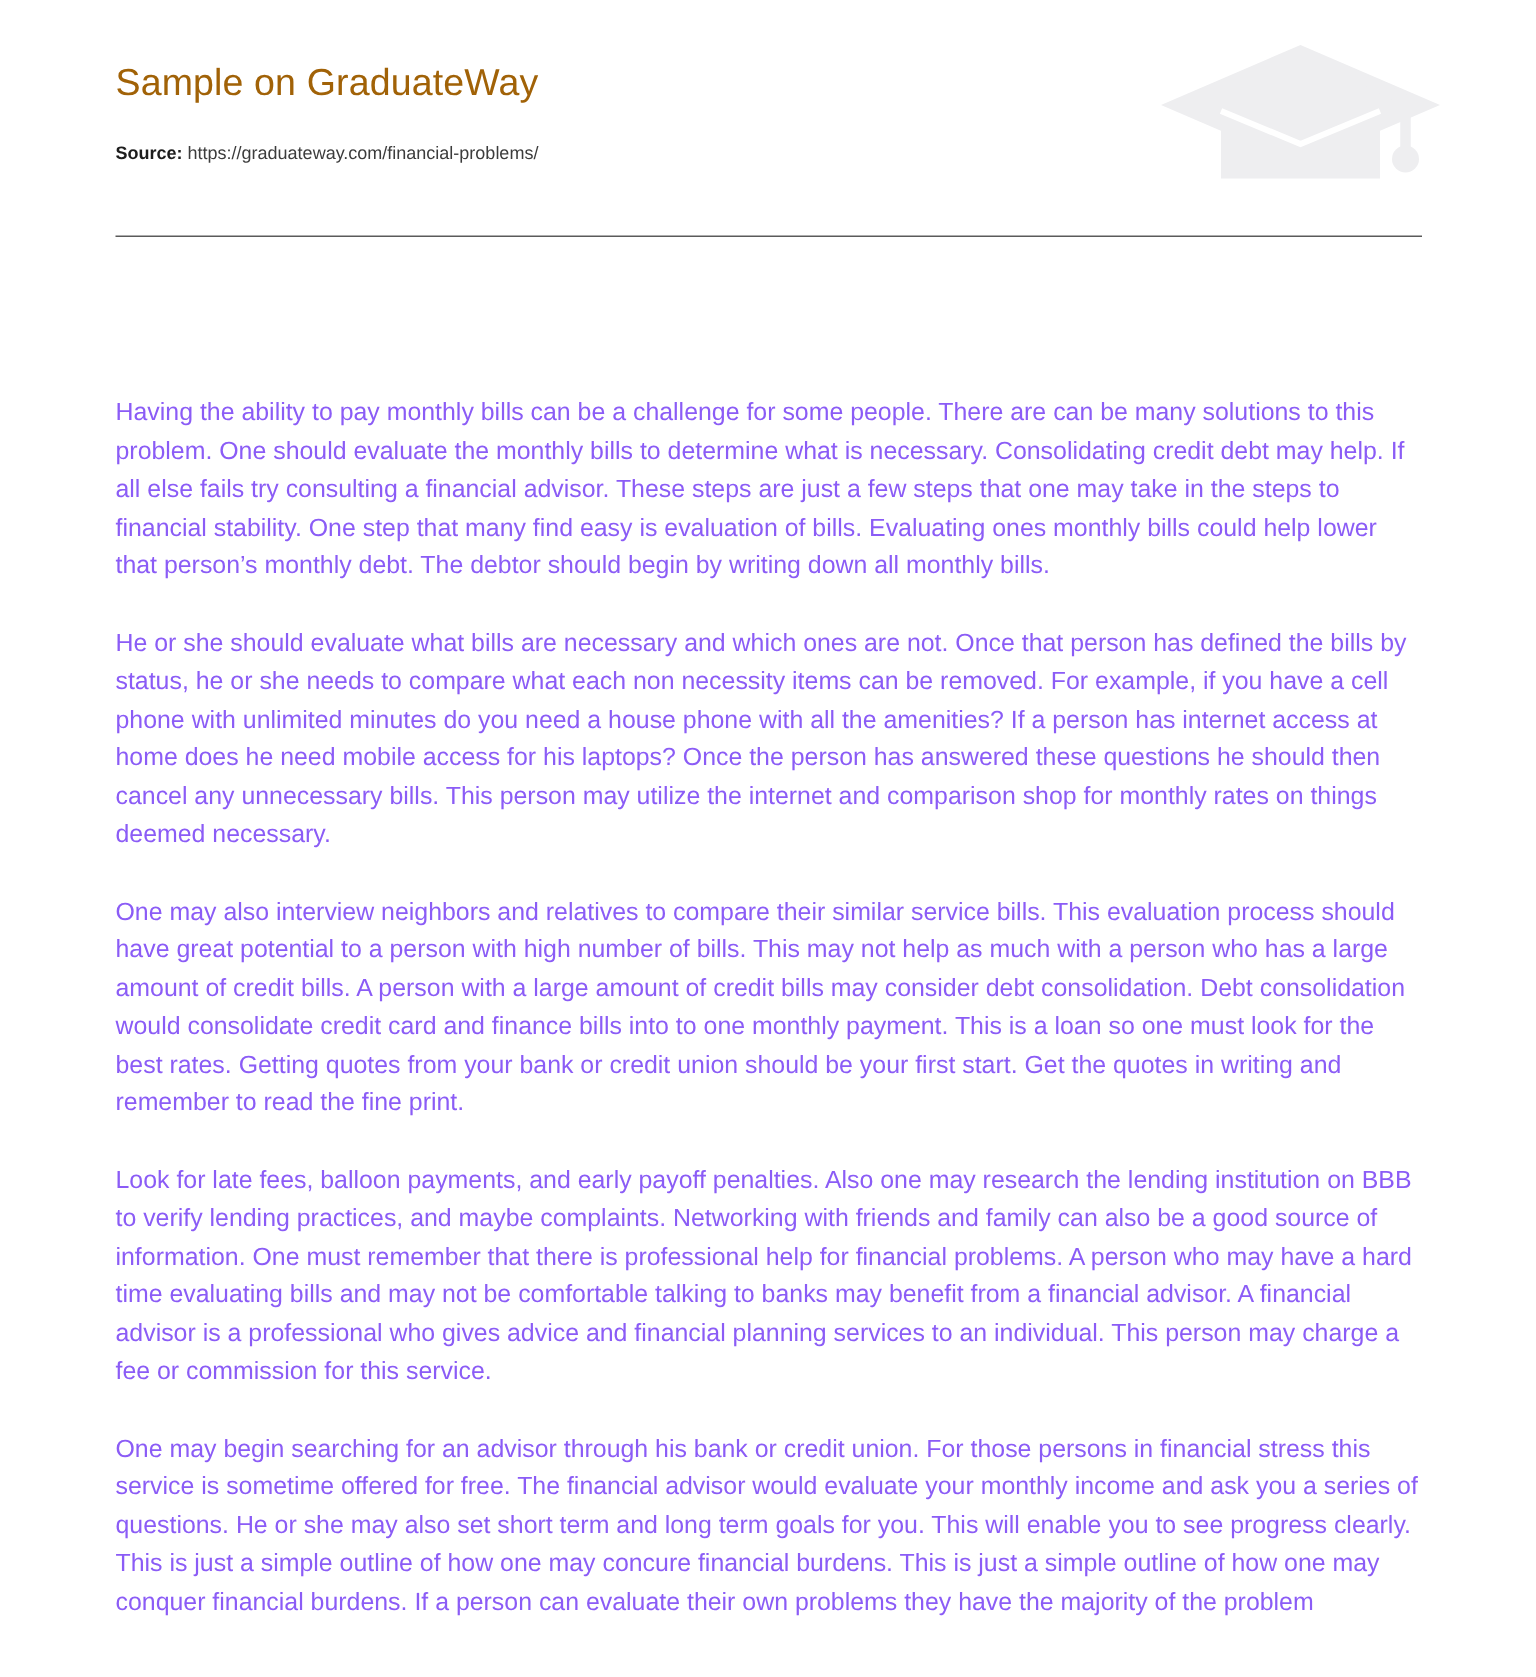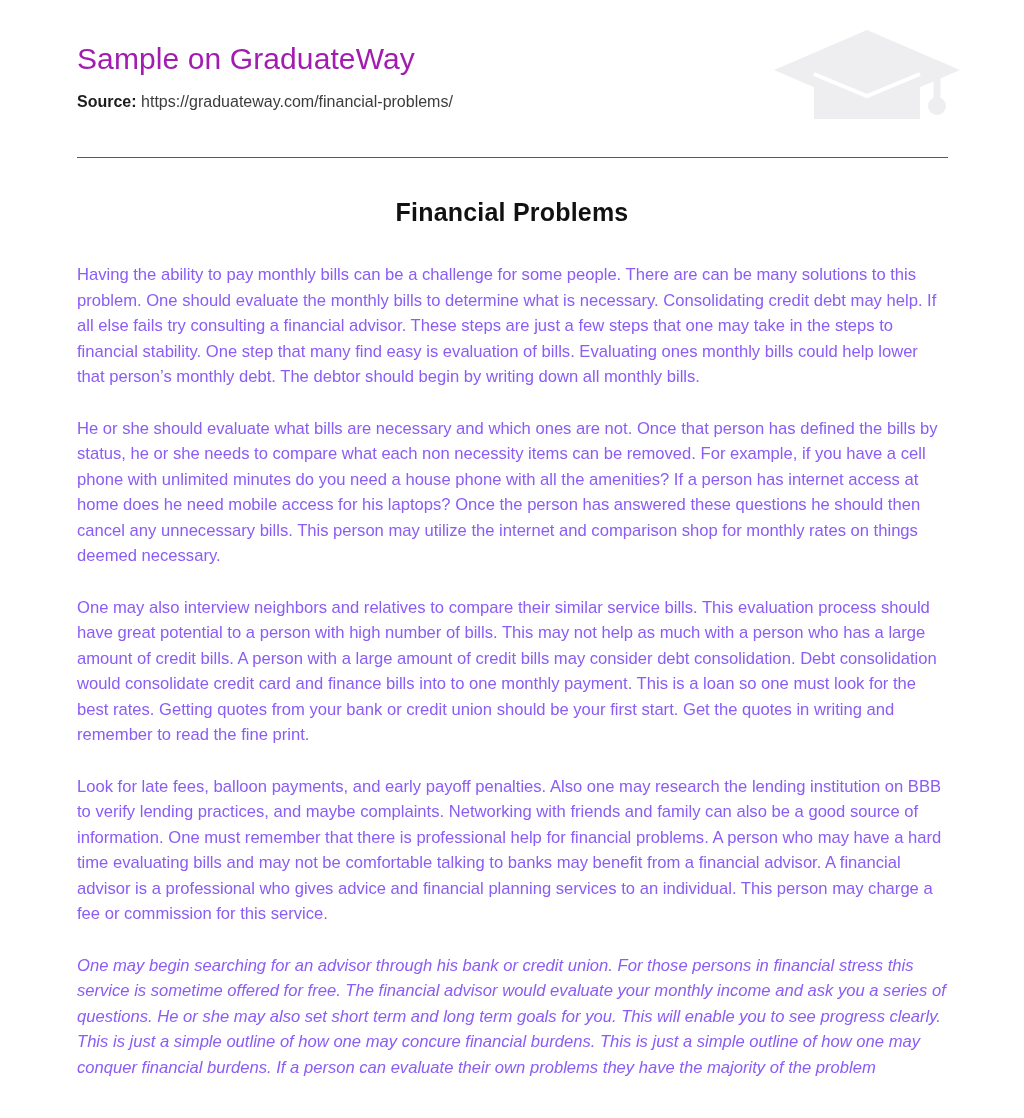--- a/index.html
+++ b/index.html
@@ -22,29 +22,29 @@
   }
 
   
   .header {
     position: relative;
     padding: 40px 76px 0 77px;
     height: 130px;
     box-sizing: border-box;
   }
   .brand-title {
-    font-size: 30px;
+    font-size: 25px;
     font-weight: 400;
-    color: #a21caf;
+    color: #a16207;
     letter-spacing: 0.1px;
     line-height: 1.25;
-    margin: 0 0 14px 0;
+    margin: 0 0 24px 0;
   }
   .source-line {
-    font-size: 16px;
+    font-size: 12px;
     color: #3c3c3c;
     line-height: 1.3;
     white-space: nowrap;
   }
   .source-label {
     font-weight: 700;
     color: #1d1d1d;
   }
   .source-url {
     font-weight: 400;
@@ -92,21 +92,20 @@
   }
   .body-copy p {
     margin: 0 0 26px 0;
     font-size: 16.6px;
     line-height: 25.5px;
     color: #8b5cf6;
     text-align: left;
   }
   .body-copy p:last-child {
     margin-bottom: 4px;
-    font-style: italic;
   }
 </style>
 </head>
 <body>
 
 <div class="page">
 
   <div class="header">
     <div class="brand-title">Sample on GraduateWay</div>
     <div class="source-line">
@@ -125,21 +124,20 @@
       <path d="M140,32 L165,45 L165,78" stroke="#eeeef0" stroke-width="7" fill="none" stroke-linecap="round" stroke-linejoin="round"></path>
 
       <circle cx="165" cy="84" r="9" fill="#eeeef0"></circle>
 
       <path d="M42,52 L95,74 L148,52" stroke="#ffffff" stroke-width="4" fill="none"></path>
     </svg>
   </div>
 
   <div class="divider"></div>
 
-  <div class="doc-title">Financial Problems</div>
 
   <div class="body-copy">
     <p>Having the ability to pay monthly bills can be a challenge for some people. There are can be many solutions to this problem. One should evaluate the monthly bills to determine what is necessary. Consolidating credit debt may help. If all else fails try consulting a financial advisor. These steps are just a few steps that one may take in the steps to financial stability. One step that many find easy is evaluation of bills. Evaluating ones monthly bills could help lower that person’s monthly debt. The debtor should begin by writing down all monthly bills.</p>
     <p>He or she should evaluate what bills are necessary and which ones are not. Once that person has defined the bills by status, he or she needs to compare what each non necessity items can be removed. For example, if you have a cell phone with unlimited minutes do you need a house phone with all the amenities? If a person has internet access at home does he need mobile access for his laptops? Once the person has answered these questions he should then cancel any unnecessary bills. This person may utilize the internet and comparison shop for monthly rates on things deemed necessary.</p>
     <p>One may also interview neighbors and relatives to compare their similar service bills. This evaluation process should have great potential to a person with high number of bills. This may not help as much with a person who has a large amount of credit bills. A person with a large amount of credit bills may consider debt consolidation. Debt consolidation would consolidate credit card and finance bills into to one monthly payment. This is a loan so one must look for the best rates. Getting quotes from your bank or credit union should be your first start. Get the quotes in writing and remember to read the fine print.</p>
     <p>Look for late fees, balloon payments, and early payoff penalties. Also one may research the lending institution on BBB to verify lending practices, and maybe complaints. Networking with friends and family can also be a good source of information. One must remember that there is professional help for financial problems. A person who may have a hard time evaluating bills and may not be comfortable talking to banks may benefit from a financial advisor. A financial advisor is a professional who gives advice and financial planning services to an individual. This person may charge a fee or commission for this service.</p>
     <p>One may begin searching for an advisor through his bank or credit union. For those persons in financial stress this service is sometime offered for free. The financial advisor would evaluate your monthly income and ask you a series of questions. He or she may also set short term and long term goals for you. This will enable you to see progress clearly. This is just a simple outline of how one may concure financial burdens. This is just a simple outline of how one may conquer financial burdens. If a person can evaluate their own problems they have the majority of the problem</p>
   </div>
 
 </div>

